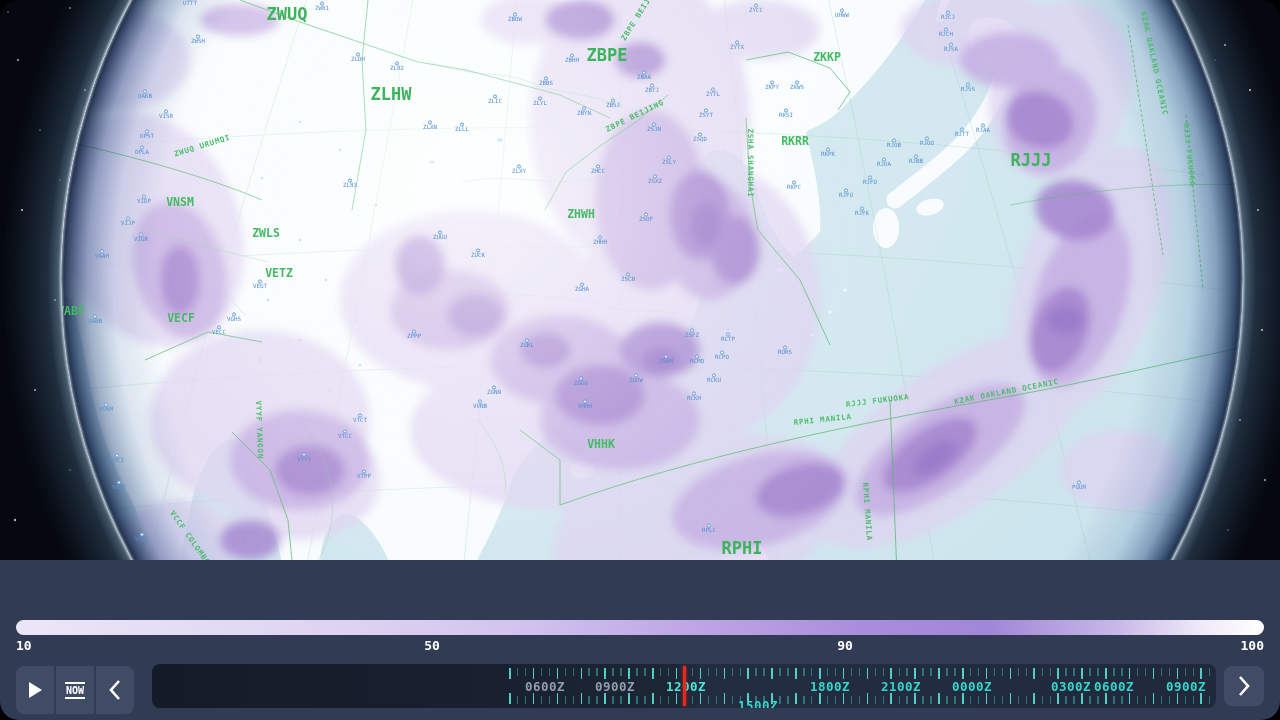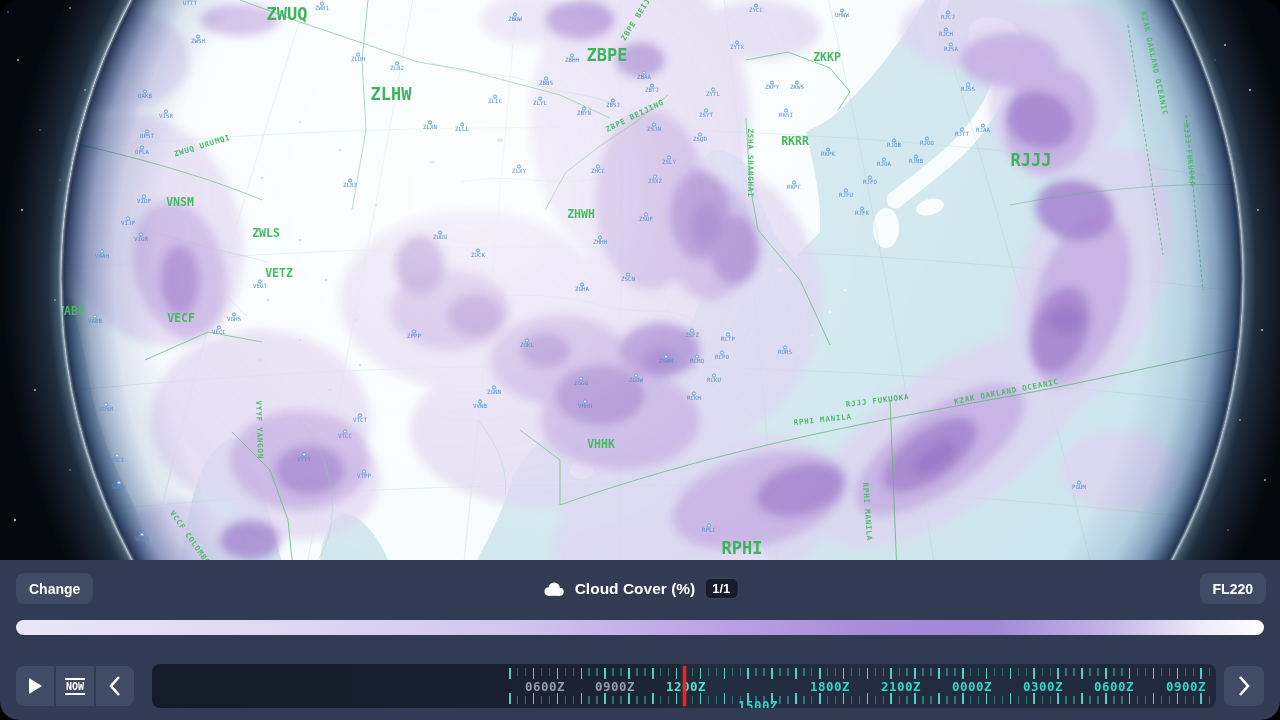--- a/index.html
+++ b/index.html
@@ -29,21 +29,21 @@
   .scale-labels{position:absolute;top:78px;left:16px;width:1248px;height:16px;
                 font-family:"DejaVu Sans Mono",monospace;font-weight:700;font-size:13px;color:#fff;}
   .scale-labels span{position:absolute;top:0;}
   .sl-0{left:0;}
   .sl-1{left:416px;transform:translateX(-50%);}
   .sl-2{left:829px;transform:translateX(-50%);}
   .sl-3{right:0;}
   
   .bar-row3{position:absolute;top:104px;left:0;width:100%;height:44px;}
   .transport{position:absolute;left:16px;top:2px;height:40px;display:flex;gap:2px;}
-  .tbtn{width:38px;height:40px;background:#404c66;border:none;display:flex;
+  .tbtn{width:38px;height:48px;background:#404c66;border:none;display:flex;
         align-items:center;justify-content:center;cursor:pointer;padding:0;}
   .tbtn:first-child{border-radius:8px 0 0 8px;}
   .tbtn:last-child{border-radius:0 8px 8px 0;}
   .now-txt{color:#fff;font-family:"DejaVu Sans Mono",monospace;font-weight:700;font-size:10px;
            border-top:2px solid #fff;border-bottom:2px solid #fff;padding:1px 1px;}
   .timeline{position:absolute;left:152px;right:64px;top:0;height:44px;border-radius:8px;
             overflow:hidden;cursor:pointer;
             background:linear-gradient(90deg,#141b28 0%,#18202f 30%,#1d2635 49%,#232d41 52%,#20293c 100%);}
   .ticks{position:absolute;left:357px;right:0;height:8px;
          background:repeating-linear-gradient(90deg,rgba(56,190,180,.5) 0 1.4px,transparent 1.4px 7.95px);}
@@ -687,40 +687,28 @@
           <text x="257" y="430" text-anchor="middle" font-size="7.5" font-weight="bold" font-family="DejaVu Sans Mono, monospace" fill="#4dbd6b" letter-spacing=".8" transform="rotate(88 257 430)">VYYF YANGON</text>
           <text x="188" y="539" text-anchor="middle" font-size="7.5" font-weight="bold" font-family="DejaVu Sans Mono, monospace" fill="#4dbd6b" letter-spacing=".8" transform="rotate(55 188 539)">VCCF COLOMBO</text>
         </g>
     </g>
 
     <circle cx="652" cy="279" r="591" fill="none" stroke="#e8f4fd" stroke-width="1.8" opacity=".95" filter="url(#softBlur)"></circle>
   </svg>
 
   <div class="bottombar">
 
-    <div class="bar-row1">
-      <button class="btn btn-change">Change</button>
-
-      <div class="title-group">
-        <svg class="cloud-ic" width="24" height="16" viewBox="0 0 24 16">
-          <g fill="#ffffff">
-            <circle cx="7" cy="10.5" r="4.3"></circle>
-            <circle cx="12.5" cy="7" r="5.6"></circle>
-            <circle cx="18" cy="10.8" r="4"></circle>
-            <rect x="7" y="9.5" width="11" height="5.3"></rect>
-          </g>
-        </svg>
-        <span class="title-text">Cloud Cover (%)</span>
-        <span class="badge">1/1</span>
-      </div>
-
-      <button class="btn btn-fl">FL220</button>
+
+    <div class="scale-track"></div>
+    <div class="scale-labels">
+      <span class="sl-0">10</span>
+      <span class="sl-1">50</span>
+      <span class="sl-2">90</span>
+      <span class="sl-3">100</span>
     </div>
-
-    <div class="scale-track"></div>
 
     <div class="bar-row3">
       <div class="transport">
         <button class="tbtn">
           <svg width="14" height="16" viewBox="0 0 14 16">
             <polygon points="1,0 14,8 1,16" fill="#ffffff"></polygon>
           </svg>
         </button>
         <button class="tbtn">
           <span class="now-txt">NOW</span>
@@ -738,21 +726,21 @@
         <div class="ticks-hr top"></div>
         <div class="ticks-hr bot"></div>
         <div class="tl-labels" id="tl-labels">
             <span class="tl-label tl-past" style="left: 393px;">0600Z</span>
             <span class="tl-label tl-past" style="left: 463px;">0900Z</span>
             <span class="tl-label tl-current" style="left: 534px;">1200Z</span>
             <span class="tl-label tl-future" style="left: 606px; margin-top: 19px;">1500Z</span>
             <span class="tl-label tl-future" style="left: 678px; text-align: center;">1800Z</span>
             <span class="tl-label tl-future" style="left: 749px;">2100Z</span>
             <span class="tl-label tl-future" style="left: 820px;">0000Z</span>
-            <span class="tl-label tl-future" style="left: 891px;">0300Z</span>
+            <span class="tl-label tl-future" style="left: 919px;">0300Z</span>
             <span class="tl-label tl-future" style="left: 962px;">0600Z</span>
             <span class="tl-label tl-future" style="left: 1034px;">0900Z</span>
           </div>
         <div class="tl-marker"></div>
       </div>
 
       <button class="btn-next">
         <svg width="12" height="20" viewBox="0 0 12 20">
           <polyline points="2,1 10,10 2,19" fill="none" stroke="#ffffff" stroke-width="2.6"></polyline>
         </svg>

